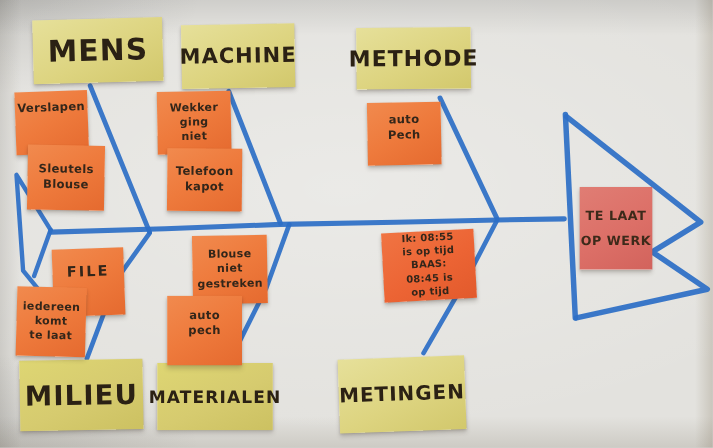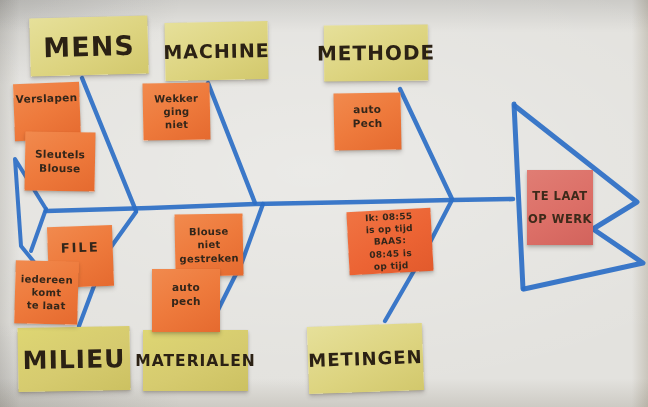--- a/index.html
+++ b/index.html
@@ -122,20 +122,24 @@
   </div>
   <div class="note orange cause n-sleutels">
     <span>Sleutels
 Blouse</span>
   </div>
   <div class="note orange cause n-wekker">
     <span>Wekker
 ging
 niet</span>
   </div>
+  <div class="note orange cause n-telefoon">
+    <span>Telefoon
+kapot</span>
+  </div>
   <div class="note orange cause n-autopech1">
     <span>auto
 Pech</span>
   </div>
   <div class="note orange cause n-file">
     <span>FILE</span>
   </div>
   <div class="note orange cause n-iedereen">
     <span>iedereen
 komt

